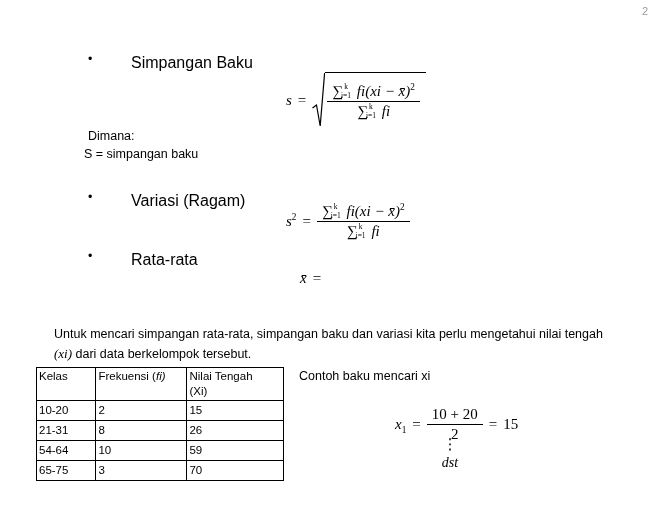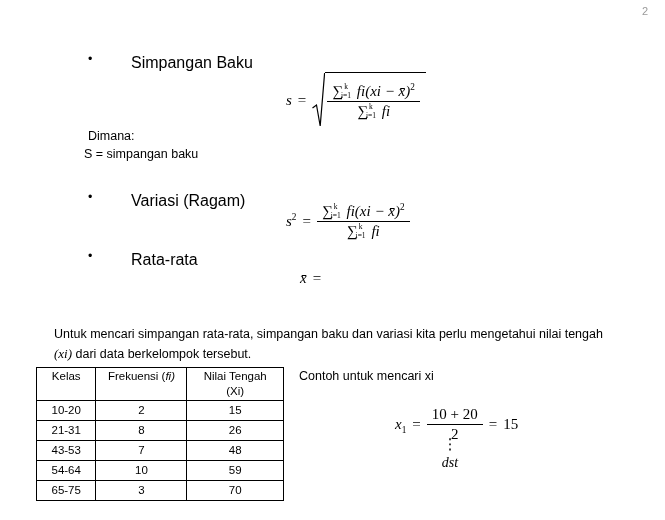--- a/index.html
+++ b/index.html
@@ -149,21 +149,21 @@
     left: 36px;
     top: 367px;
     width: 248px;
     border-collapse: collapse;
     font-size: 11.5px;
     font-family: "Liberation Sans", sans-serif;
   }
   .data-table th,
   .data-table td {
     border: 1.1px solid #000;
-    text-align: center;
+    text-align: left;
     padding: 1px 2px;
     font-weight: normal;
     line-height: 15px;
     height: 17px;
   }
   .data-table th { vertical-align: top; }
   .col-kelas { width: 58px; }
   .col-freq  { width: 91px; }
   .col-nilai { width: 99px; }
   .hdr-two-line { height: 34px; }
@@ -291,38 +291,33 @@
         <td>10-20</td>
         <td>2</td>
         <td>15</td>
       </tr>
       <tr>
         <td>21-31</td>
         <td>8</td>
         <td>26</td>
       </tr>
       <tr>
-        <td>43-53</td>
-        <td>7</td>
-        <td>48</td>
-      </tr>
-      <tr>
         <td>54-64</td>
         <td>10</td>
         <td>59</td>
       </tr>
       <tr>
         <td>65-75</td>
         <td>3</td>
         <td>70</td>
       </tr>
     </tbody>
   </table>
 
-  <div class="text-line" style="left:299px; top:368px;">Contoh untuk mencari xi</div>
+  <div class="text-line" style="left:299px; top:368px;">Contoh baku mencari xi</div>
 
   <div class="math" style="left:395px; top:406px;">
     <div class="mrow" style="font-size:15px;">
       <span><span class="mi">x</span><sub class="sb">1</sub></span>
       <span style="margin:0 6px;">=</span>
       <span class="frac">
         <span class="num">10 + 20</span>
         <span class="den">2</span>
       </span>
       <span style="margin:0 6px;">=</span>

